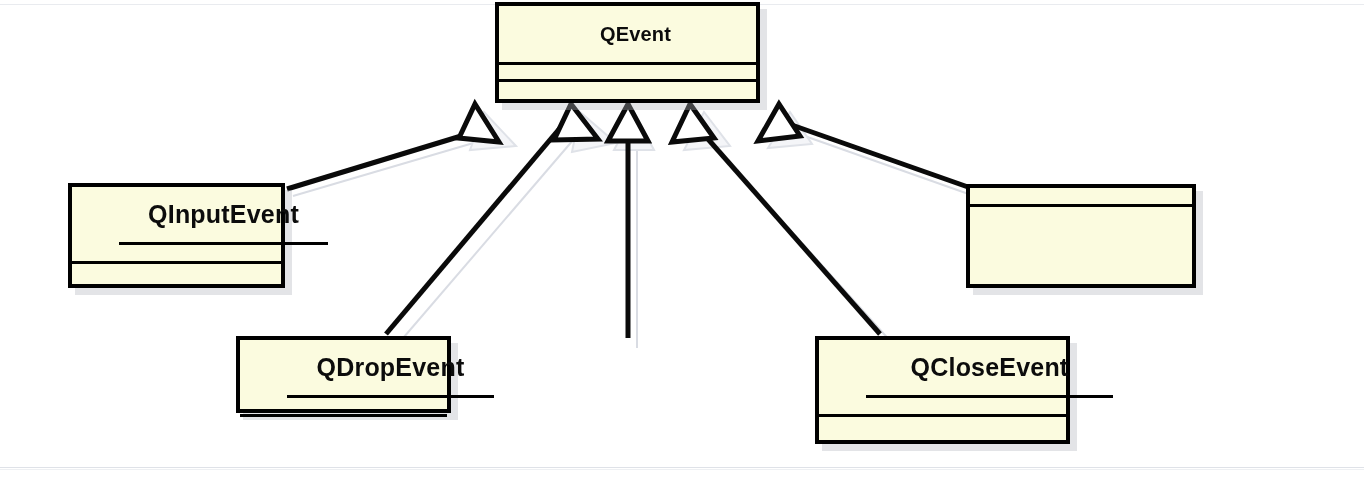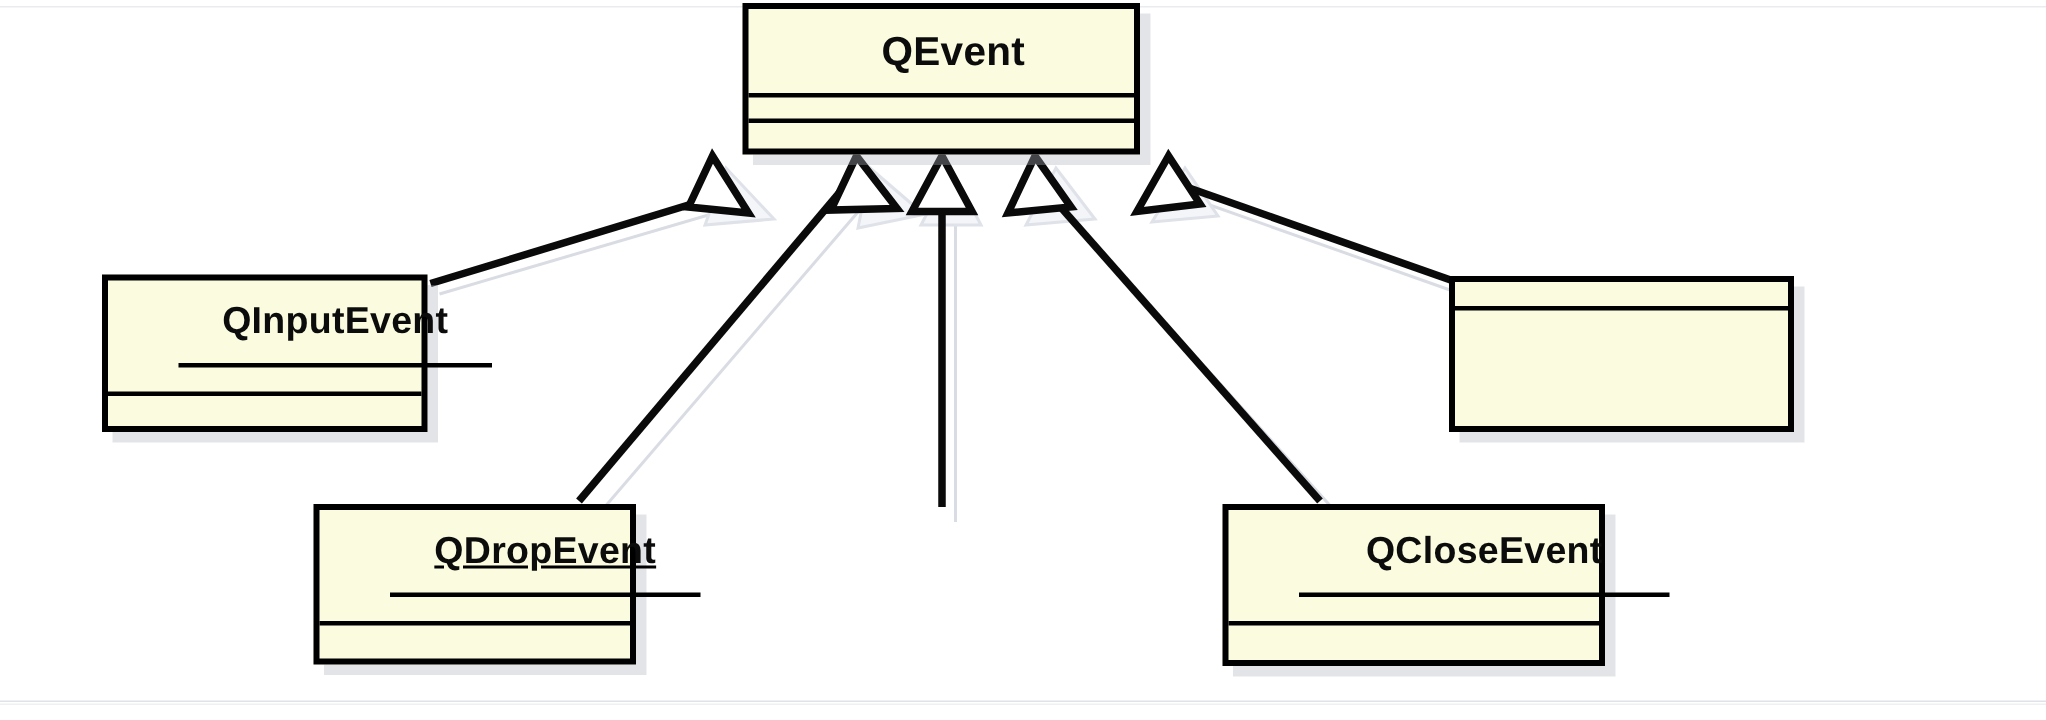--- a/index.html
+++ b/index.html
@@ -50,21 +50,21 @@
   }
   .uml-compartment {
     box-sizing: border-box;
     width: 100%;
   }
   .uml-compartment.middle {
     border-bottom: 3px solid #000000;
   }
 
   
-  .root .uml-title       { height: 59px; font-size: 27px; padding-left: 16px; }
+  .root .uml-title       { height: 59px; font-size: 20px; padding-left: 16px; }
   .root .uml-compartment { height: 17px; }
   .root .uml-compartment.last { height: 18px; }
 
   .leaf .uml-title       { height: 58px; font-size: 25px; margin-left: 47px; }
   .leaf .uml-compartment { height: 19px; }
   .leaf .uml-compartment.last { height: 20px; }
 
   
   #edges {
     position: absolute;
@@ -131,21 +131,21 @@
     <div class="uml-compartment middle"></div>
     <div class="uml-compartment last"></div>
   </div>
 
   <div class="uml-box leaf" style="left:68px; top:183px; width:217px; height:105px;">
     <div class="uml-title">QInputEvent</div>
     <div class="uml-compartment middle"></div>
     <div class="uml-compartment last"></div>
   </div>
 
-  <div class="uml-box leaf" style="left:209px; top:336px; width:215px; height:107px;text-decoration:underline;">
+  <div class="uml-box leaf" style="left:236px; top:336px; width:215px; height:77px;">
     <div class="uml-title">QDropEvent</div>
     <div class="uml-compartment middle"></div>
     <div class="uml-compartment last"></div>
   </div>
 
 
   <div class="uml-box leaf" style="left:815px; top:336px; width:255px; height:108px;">
     <div class="uml-title">QCloseEvent</div>
     <div class="uml-compartment middle"></div>
     <div class="uml-compartment last"></div>

